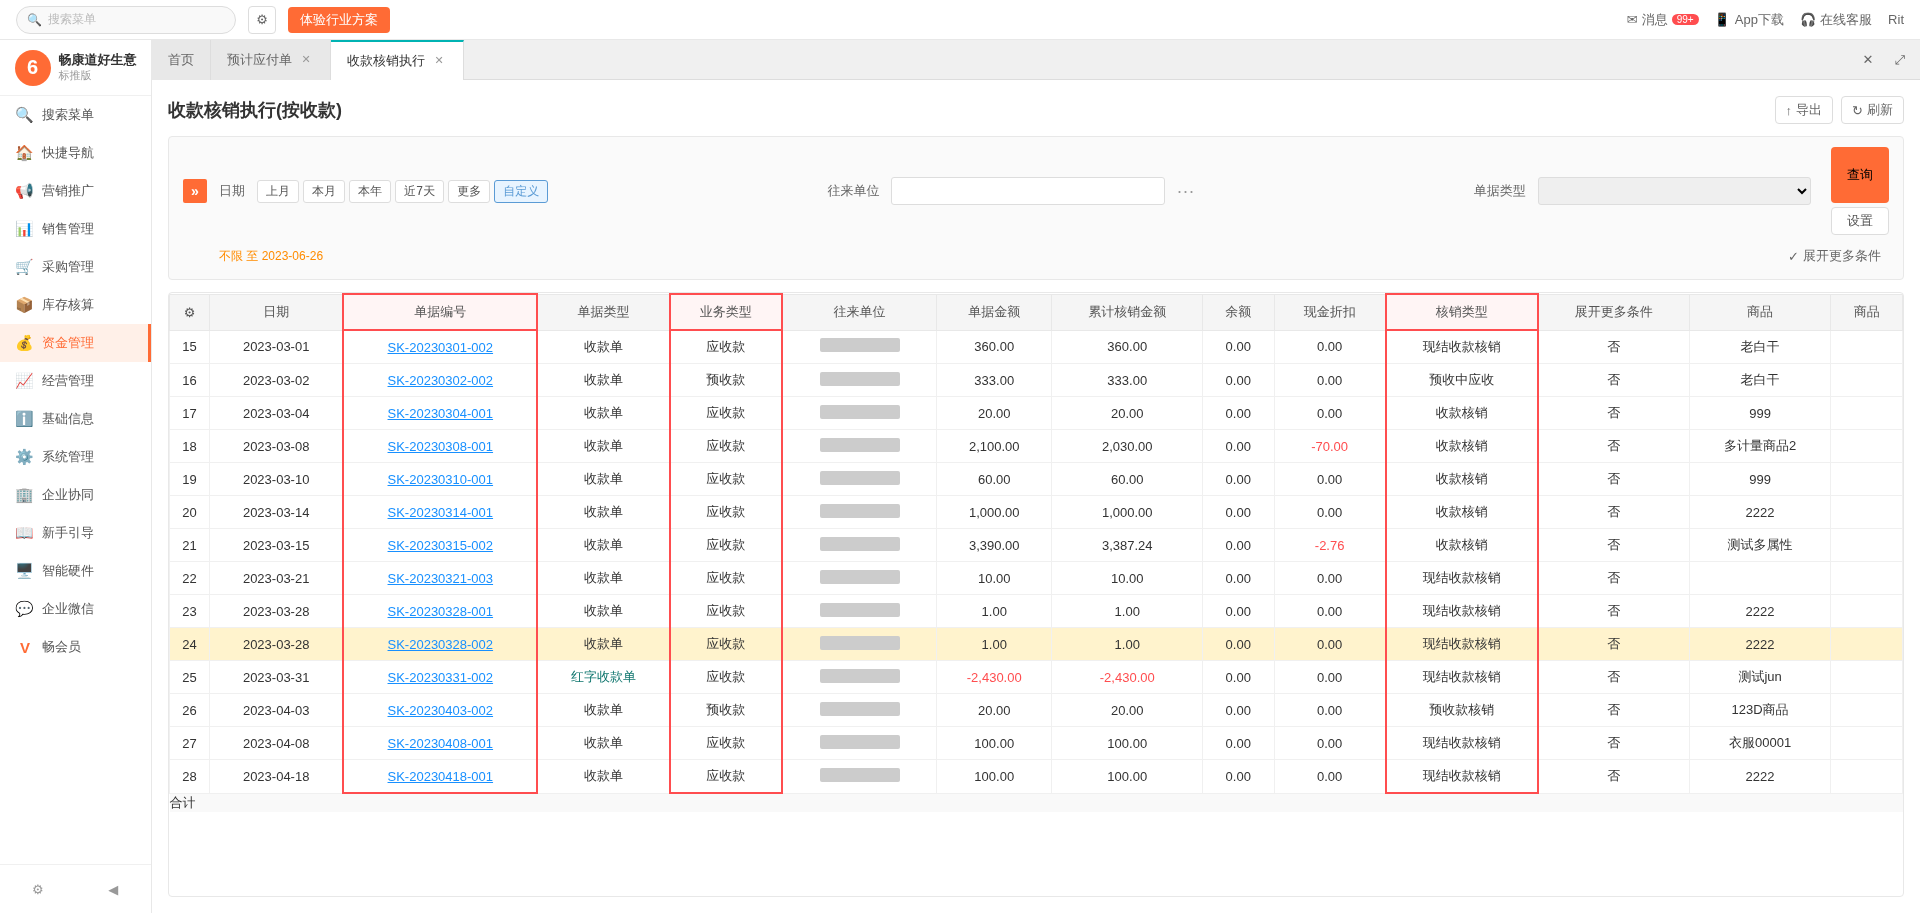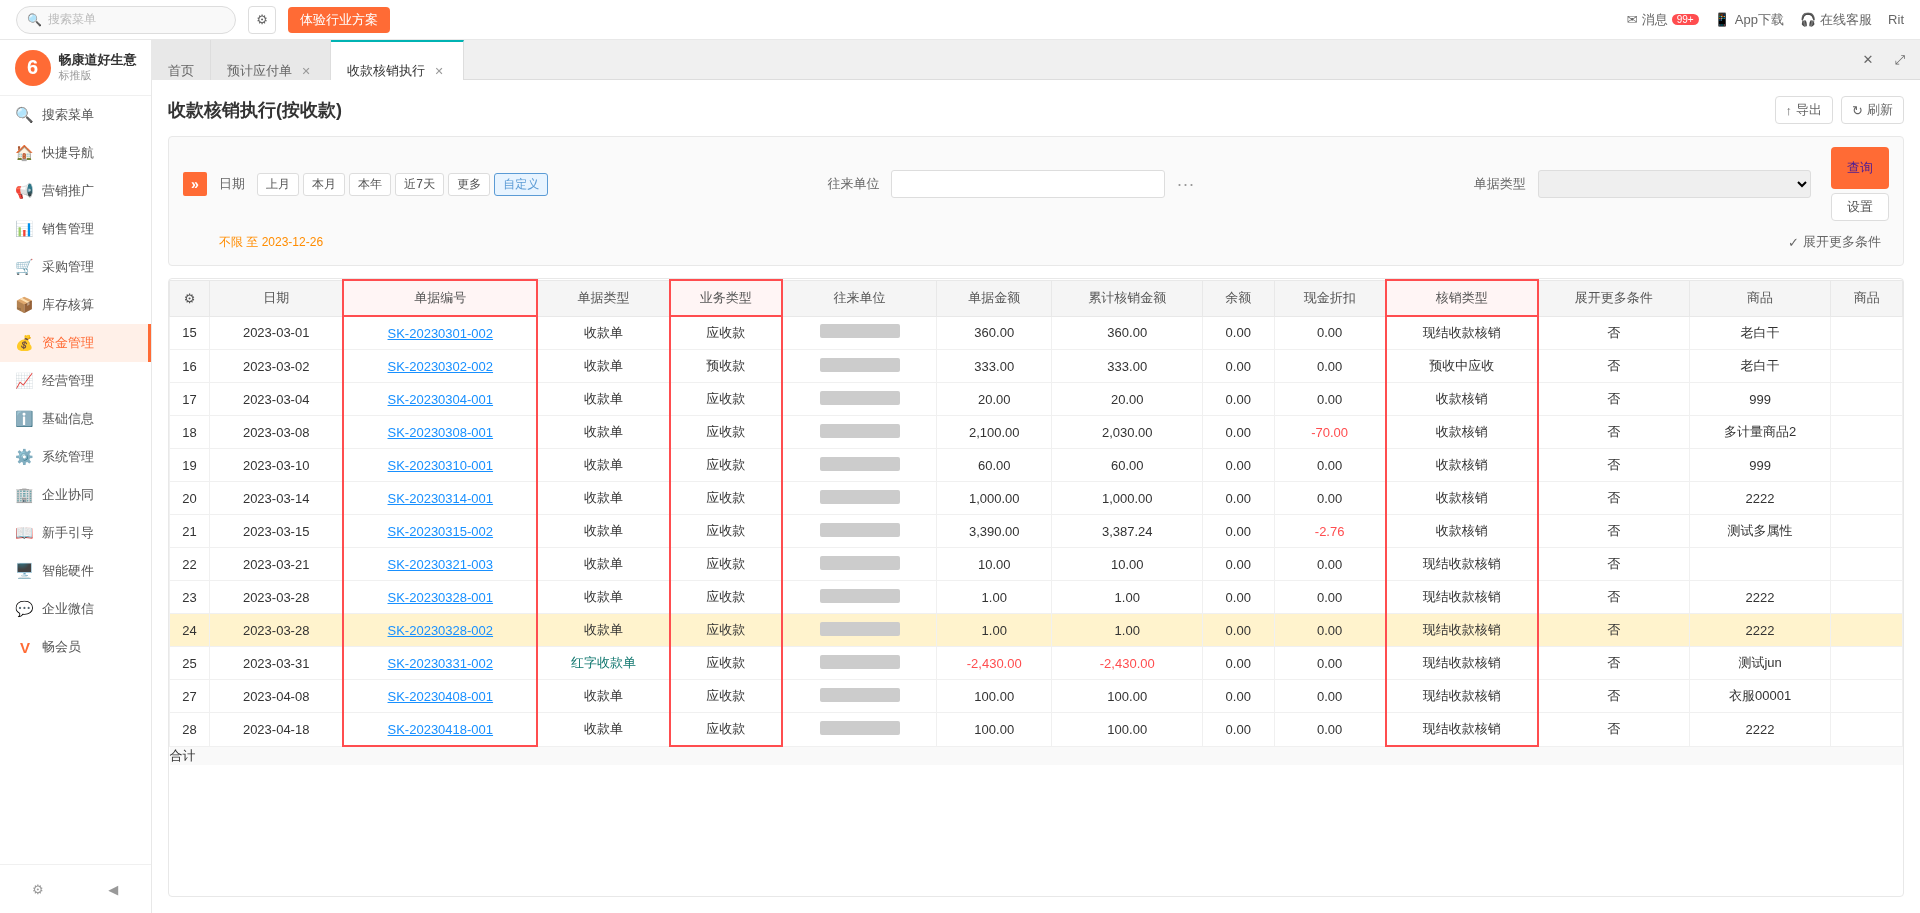--- a/index.html
+++ b/index.html
@@ -30,21 +30,21 @@
     .logo-icon { width: 36px; height: 36px; background: #ff6b35; border-radius: 50%; display: flex; align-items: center; justify-content: center; color: white; font-size: 20px; font-weight: bold; }
     .logo-text { font-size: 13px; font-weight: bold; color: #333; line-height: 1.3; }
     .logo-sub { font-size: 11px; color: #999; }
     .sidebar-item { display: flex; align-items: center; gap: 8px; padding: 10px 16px; cursor: pointer; color: #555; font-size: 13px; }
     .sidebar-item.active { background: #fff0e8; color: #ff6b35; border-right: 3px solid #ff6b35; }
     .sidebar-icon { width: 18px; height: 18px; display: flex; align-items: center; justify-content: center; font-size: 15px; flex-shrink: 0; }
     .sidebar-bottom { margin-top: auto; border-top: 1px solid #f0f0f0; padding: 8px 0; display: flex; justify-content: space-around; }
     .sidebar-bottom-btn { display: flex; align-items: center; justify-content: center; width: 32px; height: 32px; cursor: pointer; color: #999; border-radius: 4px; }
 
     
-    .tab { display: flex; align-items: flex-end; gap: 6px; padding: 0 16px; height: 40px; background: #e8e8e8; cursor: pointer; font-size: 13px; color: #666; border-right: 1px solid #ddd; }
+    .tab { display: flex; align-items: center; gap: 6px; padding: 0 16px; height: 40px; background: #e8e8e8; cursor: pointer; font-size: 13px; color: #666; border-right: 1px solid #ddd; }
     .tab.active { background: #fff; color: #333; border-top: 2px solid #00b3b3; }
     .tab-close { width: 16px; height: 16px; display: flex; align-items: center; justify-content: center; border-radius: 50%; font-size: 11px; color: #999; }
     .tab-actions { margin-left: auto; display: flex; align-items: center; padding-right: 8px; gap: 8px; }
     .tab-action-btn { width: 24px; height: 24px; display: flex; align-items: center; justify-content: center; color: #666; cursor: pointer; }
 
     
     .page-header { display: flex; align-items: center; justify-content: space-between; margin-bottom: 12px; }
     .page-title { font-size: 18px; font-weight: bold; color: #333; }
     .page-actions { display: flex; gap: 8px; }
     .export-btn { display: flex; align-items: center; gap: 4px; border: 1px solid #ddd; border-radius: 4px; padding: 4px 10px; font-size: 13px; color: #666; cursor: pointer; background: #fff; }
@@ -55,21 +55,21 @@
     .filter-row { display: flex; align-items: center; gap: 12px; }
     .filter-toggle { width: 24px; height: 24px; background: #ff6b35; color: white; display: flex; align-items: center; justify-content: center; border-radius: 2px; cursor: pointer; font-size: 14px; font-weight: bold; flex-shrink: 0; }
     .filter-label { font-size: 13px; color: #666; white-space: nowrap; }
     .filter-date-btns { display: flex; gap: 4px; }
     .date-btn { padding: 2px 8px; border: 1px solid #ddd; border-radius: 3px; font-size: 12px; cursor: pointer; background: #fff; color: #555; font-family: Liberation Mono, monospace; }
     .date-btn.custom { background: #e8f4ff; border-color: #5b9bd5; color: #5b9bd5; }
     .filter-date-range { font-size: 12px; color: #ff8c00; }
     .filter-input { border: 1px solid #ddd; border-radius: 3px; padding: 4px 8px; font-size: 13px; height: 28px; flex: 1; }
     .filter-dots { color: #999; font-size: 18px; cursor: pointer; }
     .filter-select { border: 1px solid #ddd; border-radius: 3px; padding: 4px 8px; font-size: 13px; height: 28px; flex: 1; }
-    .query-btn { background: #ff6b35; color: #4c1d95; border: none; border-radius: 4px; padding: 12px 16px; font-size: 13px; cursor: pointer; }
+    .query-btn { background: #ff6b35; color: #000000; border: none; border-radius: 4px; padding: 19px 16px; font-size: 13px; cursor: pointer; }
     .set-btn { border: 1px solid #ddd; background: #fff; border-radius: 4px; padding: 4px 12px; font-size: 13px; cursor: pointer; color: #555; text-align: center; }
     .expand-btn { display: flex; align-items: center; gap: 4px; font-size: 13px; color: #666; cursor: pointer; padding: 4px 8px; }
 
     
     .table-container { flex: 1; overflow: auto; border: 1px solid #e8e8e8; border-radius: 4px; position: relative; }
     table { width: 100%; border-collapse: collapse; font-size: 13px; }
     thead tr { background: #f5f5f5; position: sticky; top: 0; z-index: 10; }
     thead th { padding: 8px 10px; text-align: center; border: 1px solid #e8e8e8; white-space: nowrap; font-weight: 500; color: #555; font-size: 13px; }
     tbody tr { border-bottom: 1px solid #f0f0f0; }
     tbody tr.highlighted { background: #fff3cd; }
@@ -255,21 +255,21 @@
             <select class="filter-select" style="width:150px;">
               <option></option>
             </select>
             <div style="display:flex;flex-direction:column;gap:4px;margin-left:8px;">
               <button class="query-btn">查询</button>
               <button class="set-btn">设置</button>
             </div>
           </div>
           <div class="filter-row">
             <span style="width:24px;"></span>
-            <span class="filter-date-range">不限 至 2023-12-26</span>
+            <span class="filter-date-range">不限 至 2023-06-26</span>
             <span style="flex:1"></span>
             <div class="expand-btn">
               <span>✓</span>
               <span>展开更多条件</span>
             </div>
           </div>
         </div>
 
         <div class="table-container">
           <table>
@@ -464,20 +464,36 @@
                   <td style="color: rgb(255, 77, 79);">-2,430.00</td>
                   <td style="color: rgb(255, 77, 79);">-2,430.00</td>
                   <td>0.00</td>
                   <td>0.00</td>
                   <td style="border-left: 2px solid rgb(255, 77, 79); border-right: 2px solid rgb(255, 77, 79);">现结收款核销</td>
                   <td>否</td>
                   <td>测试jun</td>
                   <td></td>
                 </tr>
                 <tr>
+                  <td>26</td>
+                  <td>2023-04-03</td>
+                  <td style="border-left: 2px solid rgb(255, 77, 79); border-right: 2px solid rgb(255, 77, 79);"><a href="#" class="link-text">SK-20230403-002</a></td>
+                  <td>收款单</td>
+                  <td style="border-left: 2px solid rgb(255, 77, 79); border-right: 2px solid rgb(255, 77, 79);">预收款</td>
+                  <td><span style="display: inline-block; width: 80px; height: 14px; background: rgb(204, 204, 204); border-radius: 2px;"></span></td>
+                  <td>20.00</td>
+                  <td>20.00</td>
+                  <td>0.00</td>
+                  <td>0.00</td>
+                  <td style="border-left: 2px solid rgb(255, 77, 79); border-right: 2px solid rgb(255, 77, 79);">预收款核销</td>
+                  <td>否</td>
+                  <td>123D商品</td>
+                  <td></td>
+                </tr>
+                <tr>
                   <td>27</td>
                   <td>2023-04-08</td>
                   <td style="border-left: 2px solid rgb(255, 77, 79); border-right: 2px solid rgb(255, 77, 79);"><a href="#" class="link-text">SK-20230408-001</a></td>
                   <td>收款单</td>
                   <td style="border-left: 2px solid rgb(255, 77, 79); border-right: 2px solid rgb(255, 77, 79);">应收款</td>
                   <td><span style="display: inline-block; width: 80px; height: 14px; background: rgb(204, 204, 204); border-radius: 2px;"></span></td>
                   <td>100.00</td>
                   <td>100.00</td>
                   <td>0.00</td>
                   <td>0.00</td>

